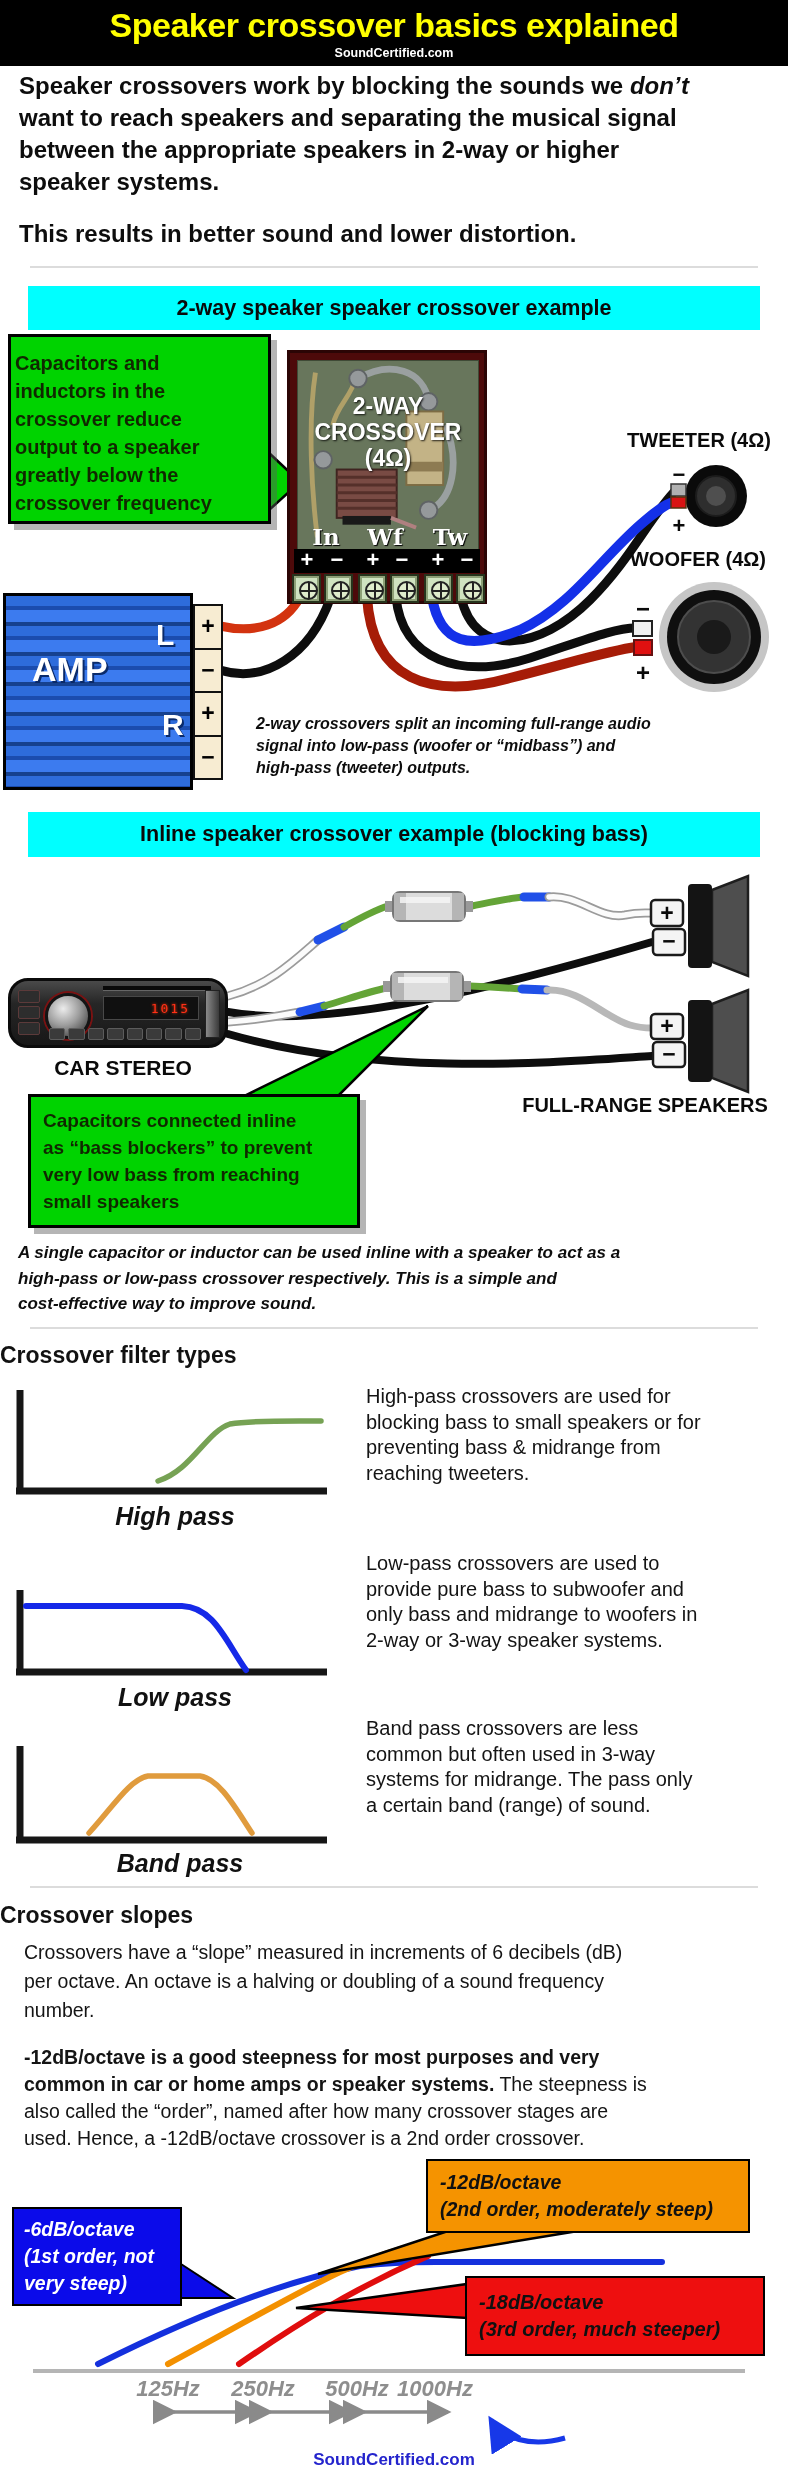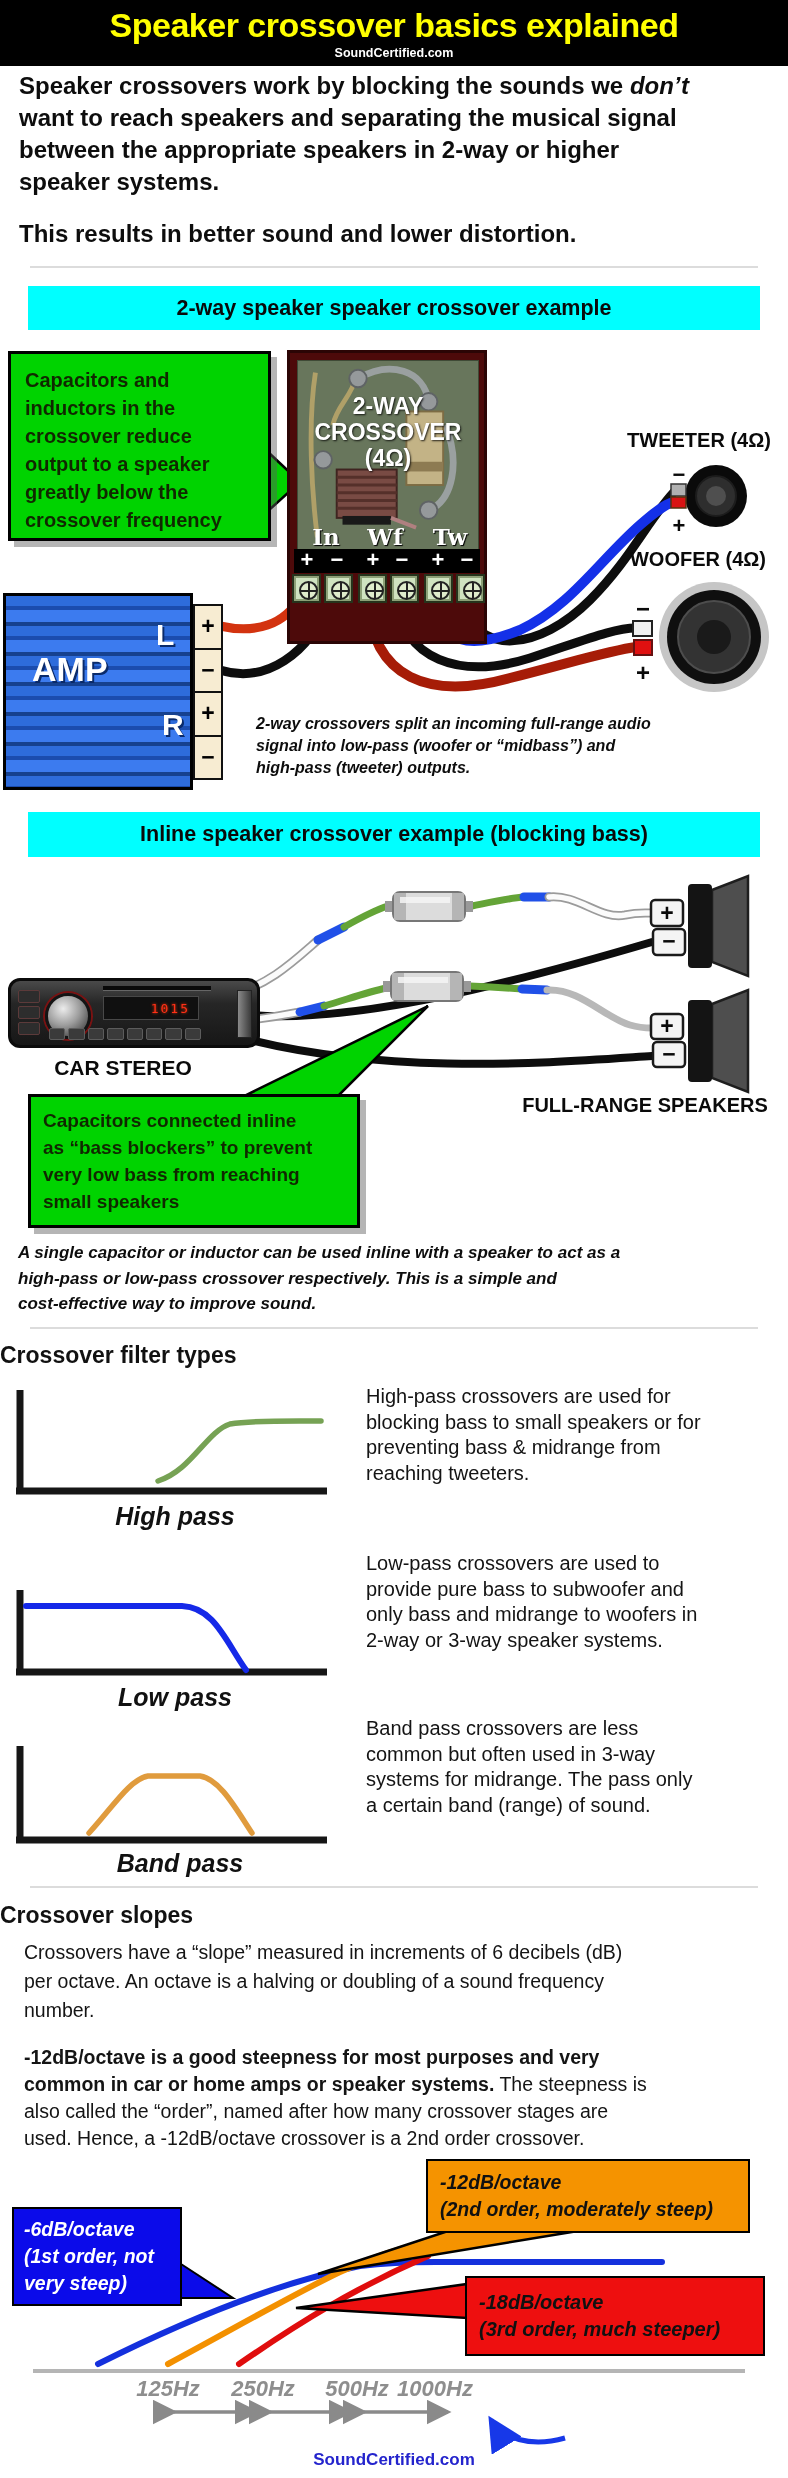--- a/index.html
+++ b/index.html
@@ -21,25 +21,25 @@
   .intro2{left:19px;top:220px;width:756px;font-size:24px;font-weight:700;}
   .divider{width:728px;height:2px;background:#dcdcdc;left:30px;}
 
   .banner{left:28px;width:732px;background:#00ffff;color:#0a0a0a;font-weight:700;
           font-size:21.5px;text-align:center;}
   #banner1{top:286px;height:44px;line-height:44px;}
   #banner2{top:812px;height:45px;line-height:45px;}
 
   .gcall{background:#00d300;border:3px solid #000;box-shadow:6px 6px 0 rgba(90,90,90,.45);
          color:#102800;font-weight:700;box-sizing:border-box;}
-  #gcall1{left:8px;top:351px;width:263px;height:190px;padding:12px 14px;font-size:20px;line-height:28px;}
+  #gcall1{left:8px;top:334px;width:263px;height:190px;padding:12px 4px;font-size:20px;line-height:28px;}
   #gcall2{left:28px;top:1094px;width:332px;padding:10px 12px;font-size:19px;line-height:27px;}
 
   
-  #board{left:287px;top:350px;width:200px;height:294px;background:#4d0a0a;
+  #board{left:287px;top:350px;width:200px;height:254px;background:#4d0a0a;
          border:3px solid #2b0505;box-sizing:border-box;}
   #board .pcb{position:absolute;left:7px;top:7px;width:180px;height:188px;background:#68765c;
               border:1px solid #3f4a36;}
   #board .btitle{position:absolute;left:0;top:32px;width:100%;text-align:center;color:#fff;
                  font-weight:700;font-size:23px;line-height:26px;text-shadow:1px 1px 2px rgba(0,0,0,.8);}
   #board .tlbl{position:absolute;color:#fff;font-family:"DejaVu Serif",serif;font-weight:700;
                font-size:23px;top:162px;text-align:center;text-shadow:1px 1px 1px #000;}
   #board .strip{position:absolute;left:4px;top:196px;width:186px;height:24px;background:#000;}
   #board .strip span{position:absolute;top:-2px;color:#fff;font-weight:700;font-size:22px;width:22px;text-align:center;}
   #board .term{position:absolute;top:221px;width:29px;height:29px;background:#cfe3c0;
@@ -62,21 +62,21 @@
             box-sizing:border-box;display:flex;flex-direction:column;}
   #ampstrip div{flex:1;display:flex;align-items:center;justify-content:center;
                 font-weight:700;font-size:23px;color:#000;border-bottom:2.5px solid #111;}
   #ampstrip div:last-child{border-bottom:none;}
 
   .complbl{font-weight:700;font-size:20px;color:#0a0a0a;text-align:center;}
   #cap1{left:256px;top:713px;width:490px;font-style:italic;font-weight:700;font-size:16px;line-height:22px;}
   #cap2{left:18px;top:1240px;width:758px;font-style:italic;font-weight:700;font-size:17px;line-height:25.5px;}
 
   
-  #stereo{left:8px;top:978px;width:252px;height:70px;border:3px solid #0b0b0b;border-radius:12px;
+  #stereo{left:8px;top:978px;width:220px;height:70px;border:3px solid #0b0b0b;border-radius:20px;
           background:linear-gradient(180deg,#4a4a4a,#262626 35%,#171717);box-sizing:border-box;padding-left:24px;}
   #stereo .knob{position:absolute;left:34px;top:12px;width:40px;height:40px;border-radius:50%;
           border:3px solid #141414;background:radial-gradient(circle at 38% 32%,#ececec,#9d9d9d 45%,#474747 85%);
           box-shadow:0 0 0 2px #7a1212;}
   #stereo .lb{position:absolute;left:7px;width:20px;height:11px;background:#2d2d2d;border:1px solid #5c3a3a;border-radius:2px;}
   #stereo .slot{position:absolute;left:92px;top:5px;width:108px;height:4px;background:#090909;border-bottom:1px solid #666;}
   #stereo .disp{position:absolute;left:92px;top:15px;width:96px;height:24px;background:#101010;border:1px solid #484848;
           color:#ff3018;font-family:"DejaVu Sans Mono",monospace;font-size:13px;line-height:24px;
           text-align:right;padding-right:8px;box-sizing:border-box;letter-spacing:2px;text-shadow:0 0 3px #f30;}
   #stereo .btns{position:absolute;left:38px;top:47px;width:152px;height:12px;display:flex;gap:3px;}

